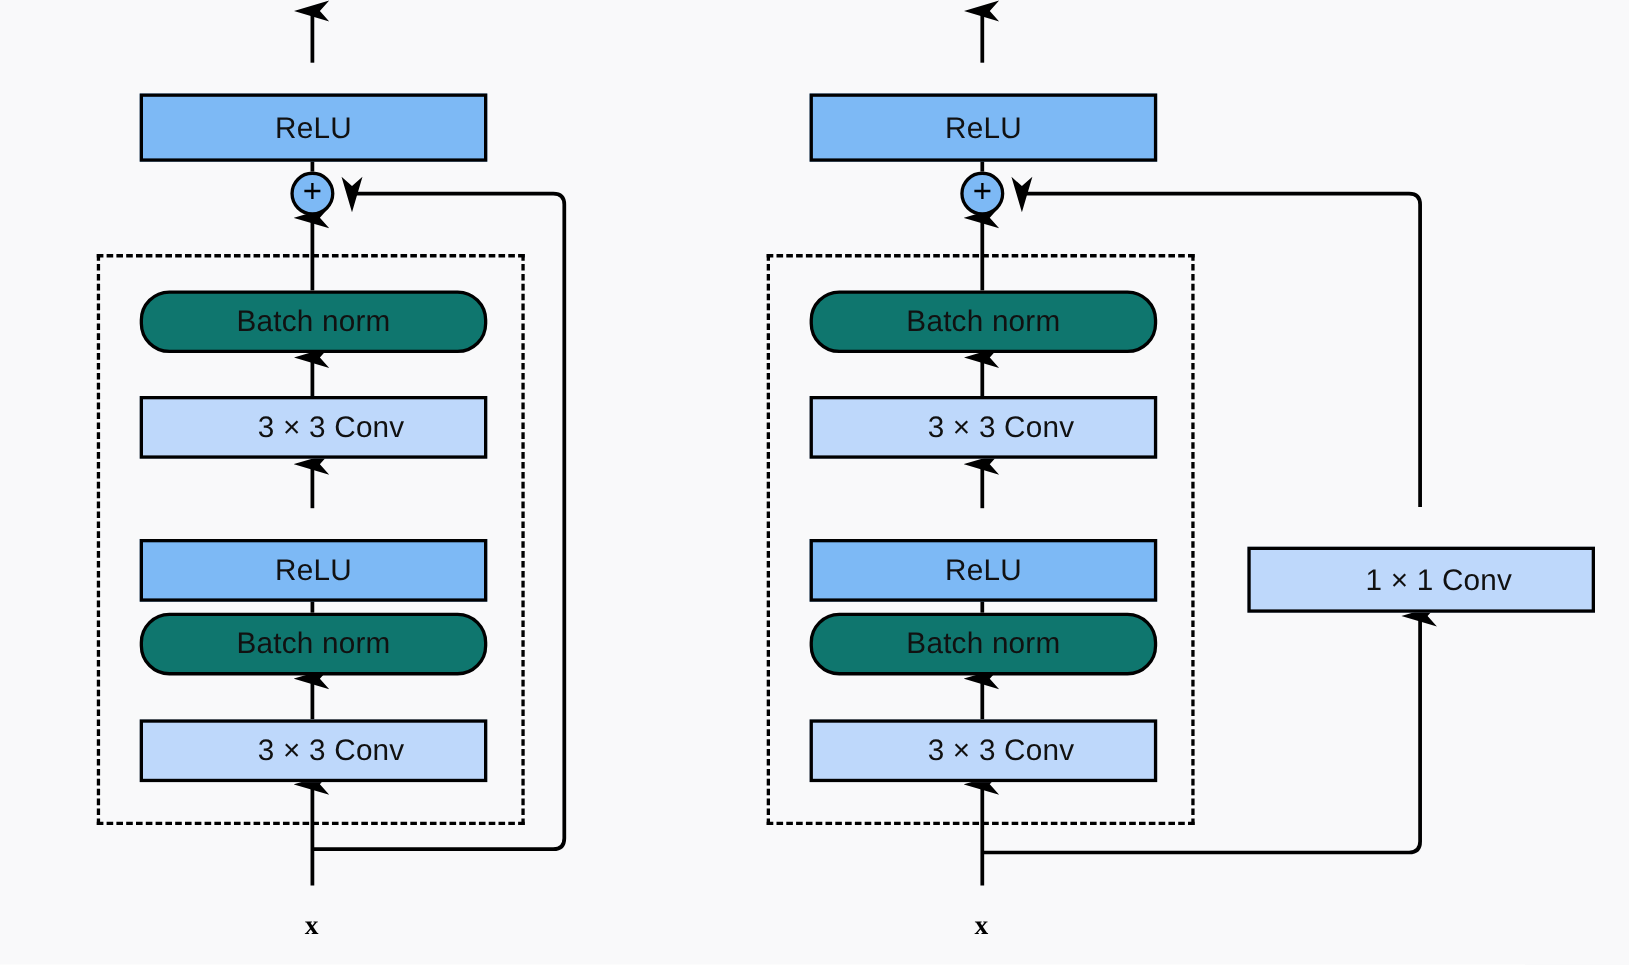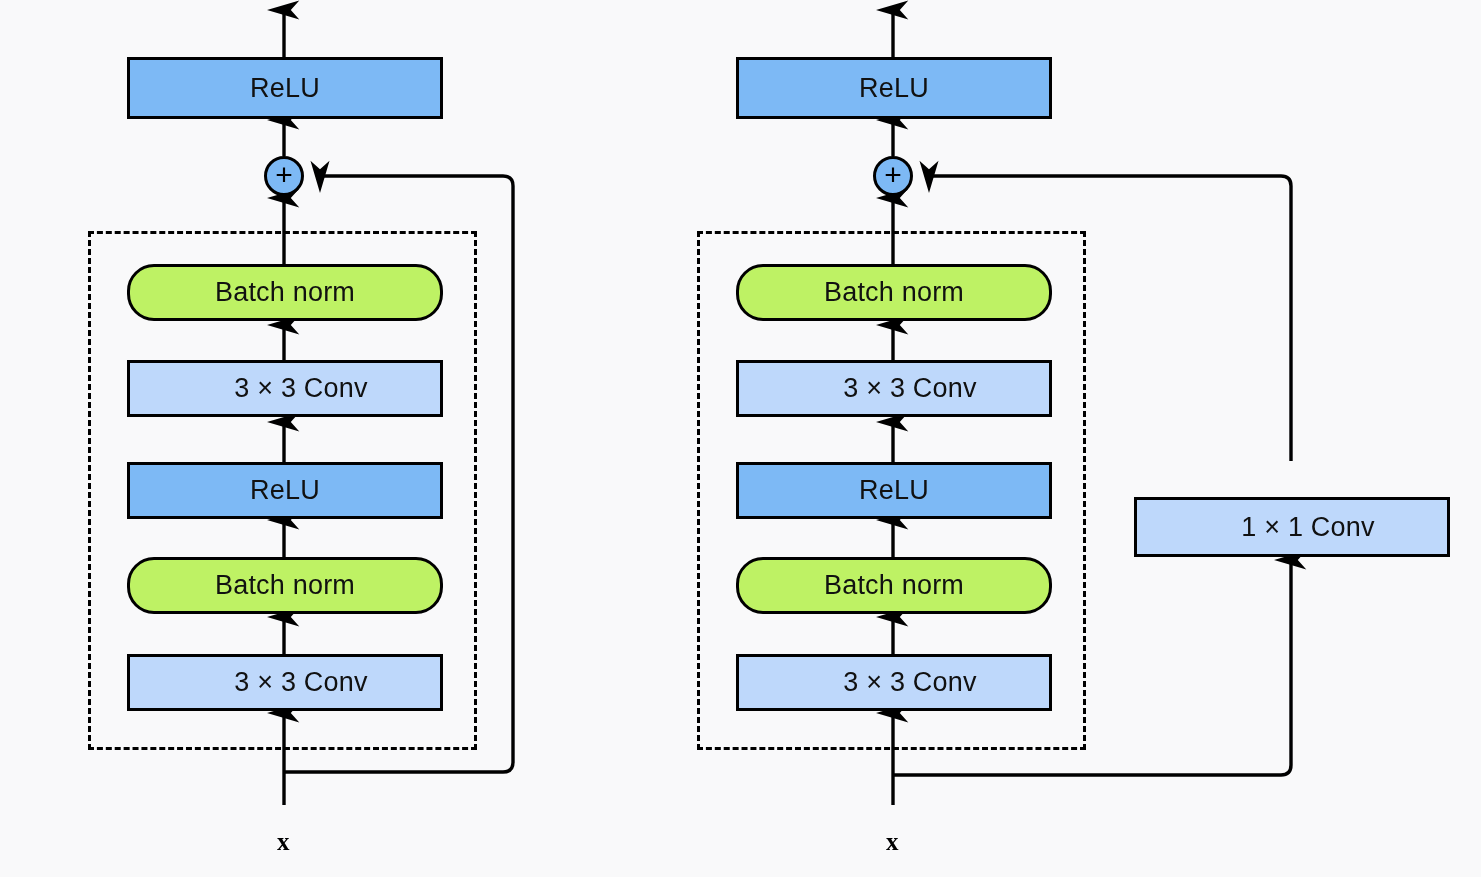--- a/index.html
+++ b/index.html
@@ -32,23 +32,23 @@
     display: flex;
     align-items: center;
     justify-content: center;
     font-family: "Liberation Sans", sans-serif;
     font-size: 27px;
     color: #111111;
     letter-spacing: 0.2px;
     white-space: nowrap;
     line-height: 1;
   }
-  .fill-relu   { background: #7db9f5; }
+  .fill-relu   { background: #7db9f5; margin-top: 28px; }
   .fill-conv   { background: #bed8fb; padding-left: 32px; }
-  .fill-white  { background: #bef264; border-radius: 27px; }
+  .fill-white  { background: #0f766e; border-radius: 27px; }
 
   .dashed-group {
     position: absolute;
     box-sizing: border-box;
     border: 3px dashed #000000;
     background: transparent;
     pointer-events: none;
   }
   .input-label {
     position: absolute;

